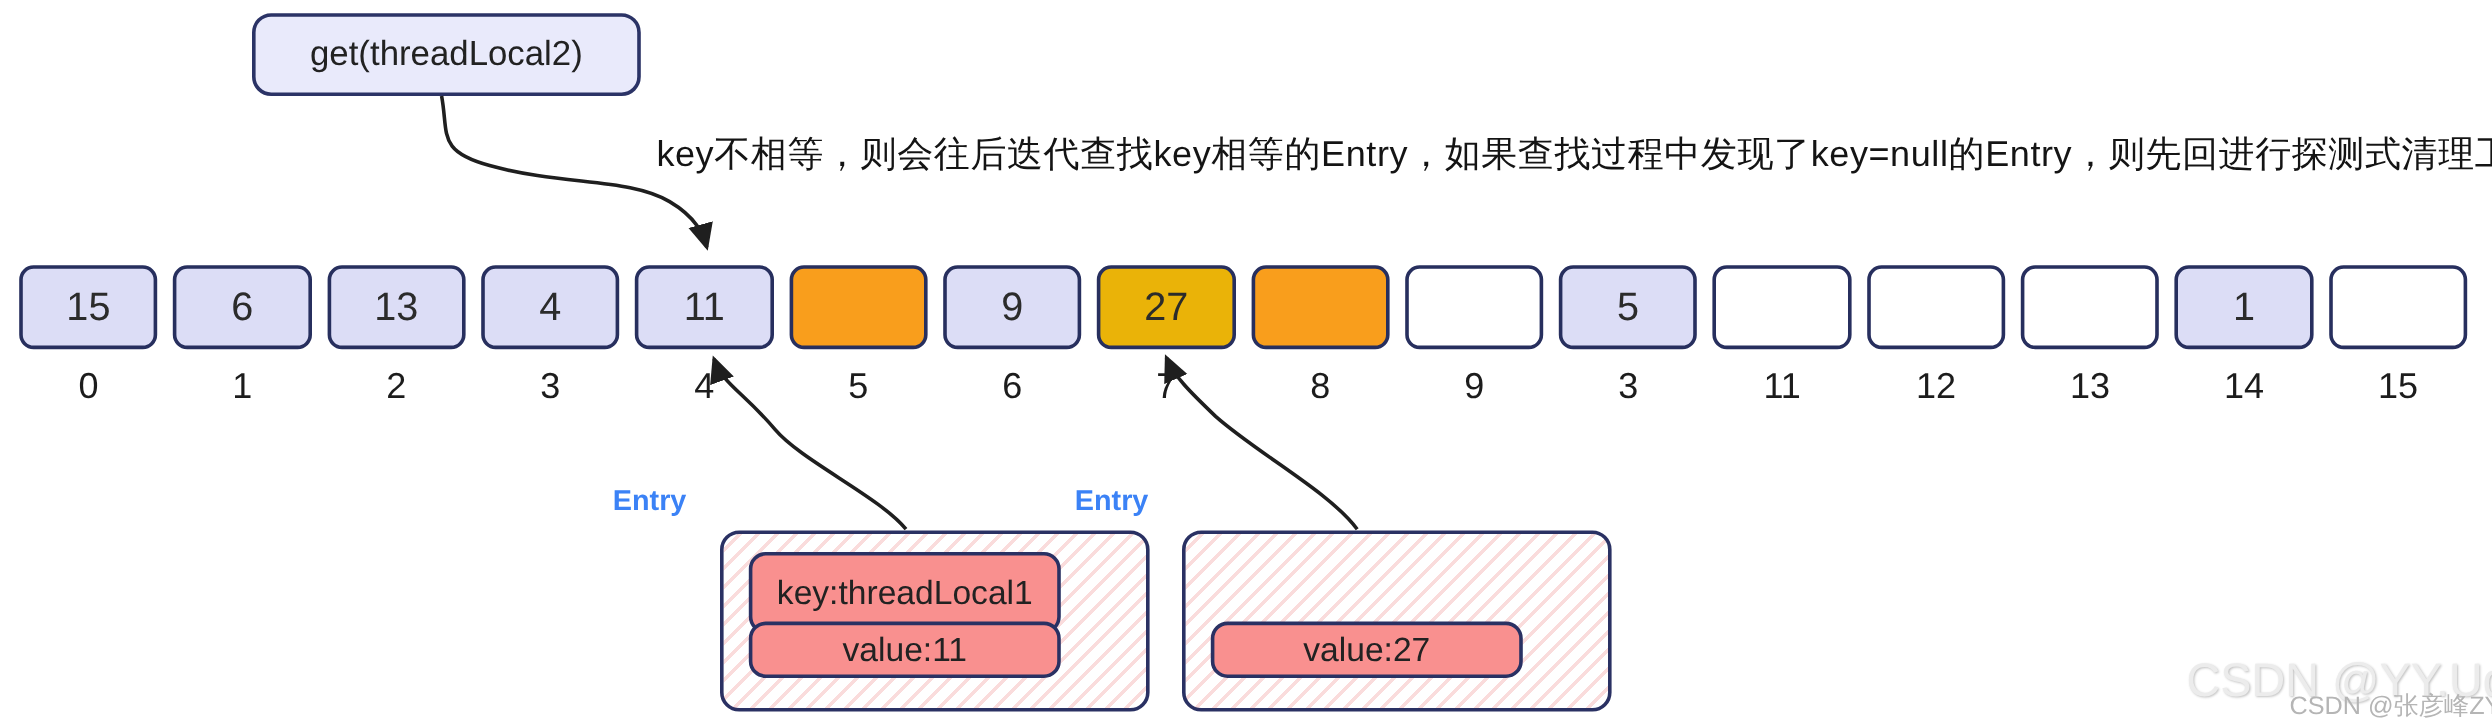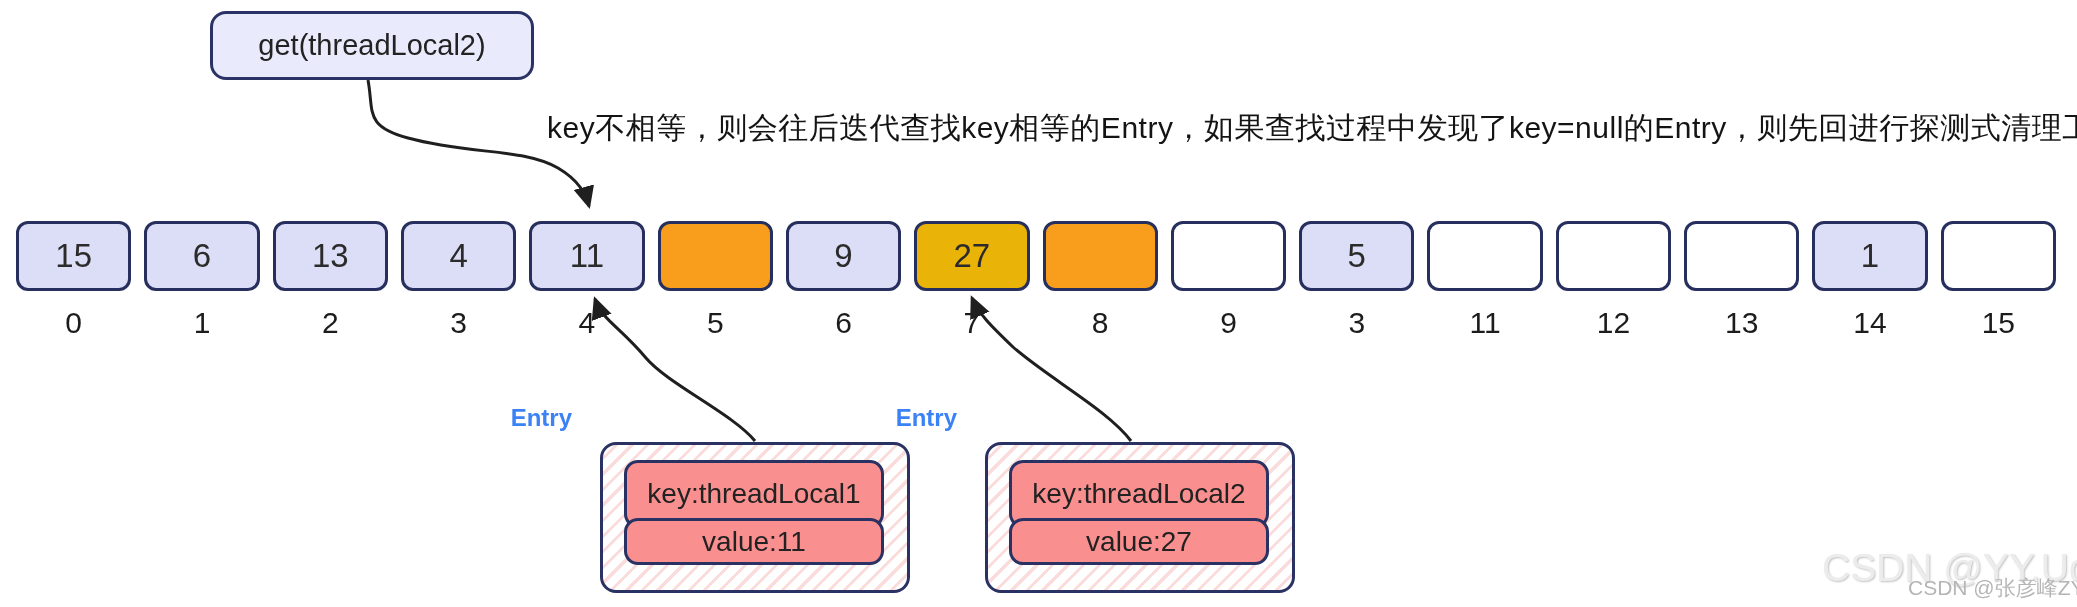--- a/index.html
+++ b/index.html
@@ -38,21 +38,21 @@
     flex:1;text-align:center;font-size:30px;color:#1c1c1c;
   }
   
   .entry-group{position:absolute;top:404px;}
   .entry-group.e1{left:600px;}
   .entry-group.e2{left:985px;}
   .entry-label{
     position:absolute;top:0;right:28px;font-size:24px;font-weight:bold;color:#3b82f6;
   }
   .entry-box{
-    position:absolute;top:38px;left:0;width:310px;height:151px;box-sizing:border-box;
+    position:absolute;top:38px;left:0;width:358px;height:151px;box-sizing:border-box;
     border:3px solid #2a3163;border-radius:16px;
     background:repeating-linear-gradient(135deg,#ffffff 0px,#ffffff 8px,#fadcdc 8px,#fadcdc 11px);
   }
   .entry-inner{
     position:absolute;left:21px;width:260px;box-sizing:border-box;
     background:#f9908f;border:3px solid #2a3163;border-radius:14px;
     display:flex;align-items:center;justify-content:center;
     font-size:28px;color:#222;
   }
   .entry-key{top:15px;height:68px;}
@@ -121,21 +121,20 @@
     <div class="entry-label">Entry</div>
     <div class="entry-box">
       <div class="entry-inner entry-key">key:threadLocal1</div>
       <div class="entry-inner entry-value">value:11</div>
     </div>
   </div>
 
   <div class="entry-group e2">
     <div class="entry-label">Entry</div>
     <div class="entry-box">
-      <div class="entry-inner entry-key">key:threadLocal2</div>
       <div class="entry-inner entry-value">value:27</div>
     </div>
   </div>
 
   <svg class="arrows" viewBox="0 0 2077 607" xmlns="http://www.w3.org/2000/svg">
     <defs>
       <marker id="ah" markerWidth="8" markerHeight="8" refX="6.5" refY="3.5" orient="auto" markerUnits="strokeWidth">
         <path d="M0,0 L7.5,3.5 L0,7 Z" fill="#1f1f1f"></path>
       </marker>
     </defs>

